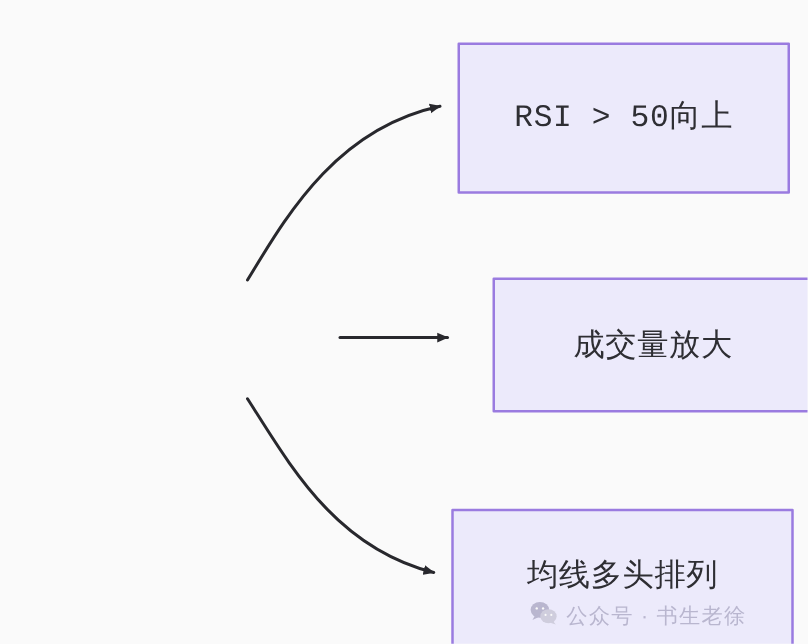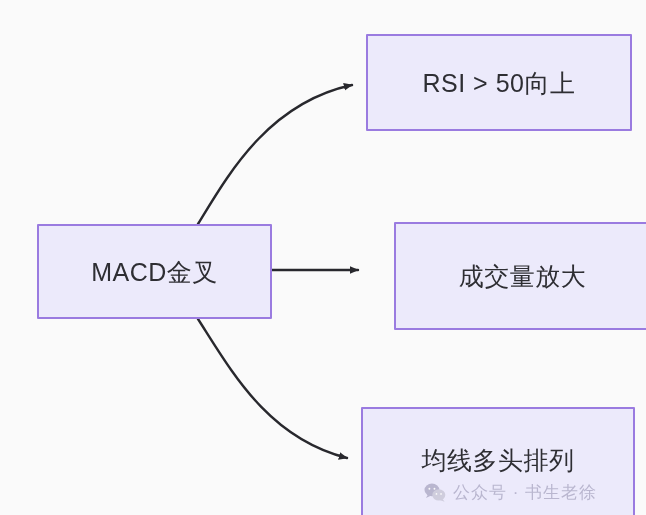--- a/index.html
+++ b/index.html
@@ -51,21 +51,22 @@
   #node-source {
     left: 37px;
     top: 224px;
     width: 235px;
     height: 95px;
   }
   #node-rsi {
     left: 366px;
     top: 34px;
     width: 266px;
-    height: 97px;
+    height: 121px;
+    font-family: Liberation Mono, monospace;
   }
   #node-volume {
     left: 394px;
     top: 222px;
     width: 257px;
     height: 108px;
   }
   #node-ma {
     left: 361px;
     top: 407px;
@@ -74,21 +75,20 @@
   }
   #node-ma .node-label {
     margin-bottom: 26px;
     margin-top: 20px;
   }
   .watermark {
     position: absolute;
     left: 424px;
     top: 481px;
     display: flex;
-    align-items: center;
     gap: 7px;
     pointer-events: none;
   }
   .watermark-text {
     color: #b9b6cf;
     font-size: 17px;
     letter-spacing: 1px;
     white-space: nowrap;
   }
   .wechat-icon {
@@ -109,23 +109,20 @@
       </marker>
     </defs>
 
     <path d="M198,224 C 228,175 268,103 352,85" fill="none" stroke="#28282d" stroke-width="2.4" stroke-linecap="round" marker-end="url(#arrowhead)"></path>
 
     <path d="M272,270 L 358,270" fill="none" stroke="#28282d" stroke-width="2.4" stroke-linecap="round" marker-end="url(#arrowhead)"></path>
 
     <path d="M198,319 C 232,372 268,438 347,458" fill="none" stroke="#28282d" stroke-width="2.4" stroke-linecap="round" marker-end="url(#arrowhead)"></path>
   </svg>
 
-  <div class="node" id="node-source">
-    <span class="node-label">MACD金叉</span>
-  </div>
 
   <div class="node" id="node-rsi">
     <span class="node-label">RSI &gt; 50向上</span>
   </div>
 
   <div class="node" id="node-volume">
     <span class="node-label">成交量放大</span>
   </div>
 
   <div class="node" id="node-ma">

